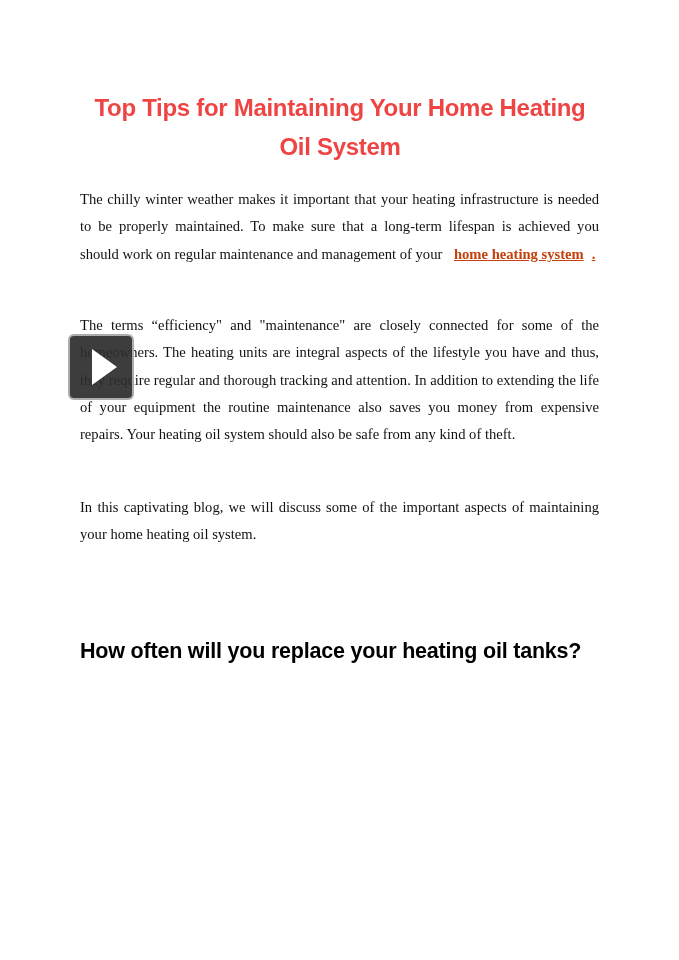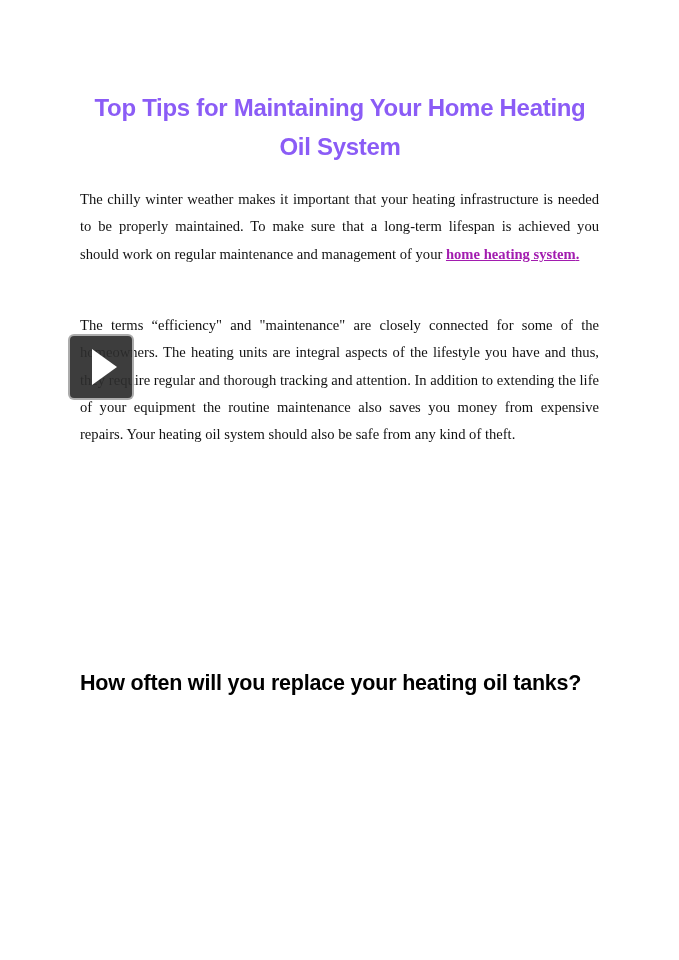--- a/index.html
+++ b/index.html
@@ -1,35 +1,35 @@
 <!DOCTYPE html>
 <html><head>
 <meta charset="utf-8">
 <style>
   html, body { margin:0; padding:0; background:#ffffff; }
   body { width:679px; height:960px; position:relative; overflow:hidden; }
   .page { position:absolute; left:0; top:0; width:679px; height:960px; background:#fff; }
   .title {
     position:absolute; left:80px; top:88px; width:520px;
     font-family:"Liberation Sans", sans-serif; font-weight:bold;
-    font-size:24px; line-height:39px; text-align:center; color:#8b5cf6;
+    font-size:24px; line-height:39px; text-align:center; color:#ef4444;
     letter-spacing:-0.3px;
   }
   .para {
     position:absolute; left:80px; width:519px;
     font-family:"Liberation Serif", serif; font-size:14.6px; line-height:27.3px;
     color:#111; text-align:justify; margin:0;
   }
   .p1 { top:186px; }
   .p2 { top:312px; }
   .p3 { top:494px; }
   .p4 { top:723px; }
-  .link { color:#a21caf; font-weight:bold; text-decoration:underline; }
+  .link { color:#c2410c; font-weight:bold; text-decoration:underline;margin-left:8px; }
   .h2 {
-    position:absolute; left:80px; top:668px; width:520px;
+    position:absolute; left:80px; top:636px; width:520px;
     font-family:"Liberation Sans", sans-serif; font-weight:bold;
     font-size:21.5px; line-height:30px; color:#000; margin:0;
     letter-spacing:-0.2px;
   }
   .play {
     position:absolute; left:68px; top:334px; width:66px; height:66px;
     background:rgba(45,45,45,0.92); border-radius:6px;
     border:2px solid rgba(220,220,220,0.7);
     box-sizing:border-box; cursor:pointer;
   }
@@ -38,20 +38,21 @@
 </head>
 <body>
 
 <div class="page">
   <div class="title">Top Tips for Maintaining Your Home Heating Oil System</div>
 
   <p class="para p1"><span>The chilly winter weather makes it important that your heating infrastructure is needed to be properly maintained. To make sure that a long-term lifespan is achieved you should work on regular maintenance and management of your </span><a class="link">home heating system</a><span class="link">.</span></p>
 
   <p class="para p2">The terms “efficiency" and "maintenance" are closely connected for some of the homeowners. The heating units are integral aspects of the lifestyle you have and thus, they require regular and thorough tracking and attention. In addition to extending the life of your equipment the routine maintenance also saves you money from expensive repairs. Your heating oil system should also be safe from any kind of theft.</p>
 
+  <p class="para p3">In this captivating blog, we will discuss some of the important aspects of maintaining your home heating oil system.</p>
 
   <h2 class="h2">How often will you replace your heating oil tanks?</h2>
 
 
   <div class="play">
     <svg width="62" height="62" viewBox="0 0 62 62">
       <polygon points="22,13 22,49 47,31" fill="#ffffff"></polygon>
     </svg>
   </div>
 </div>

